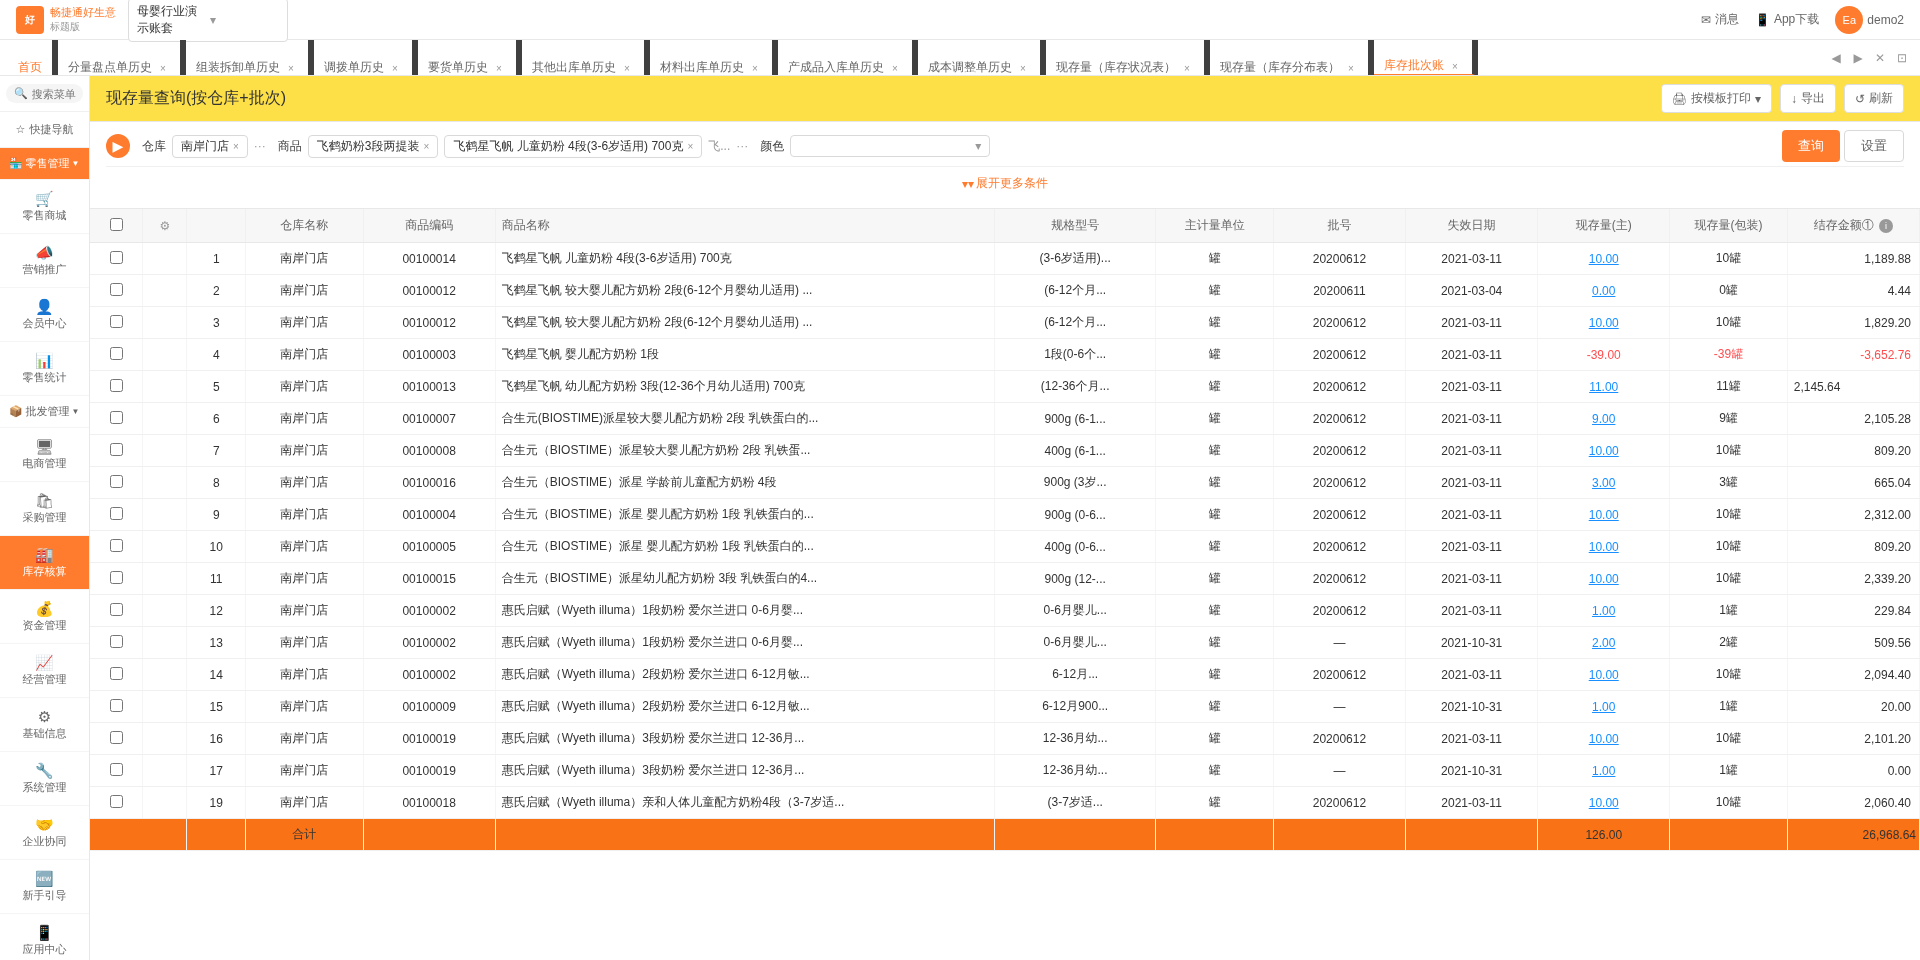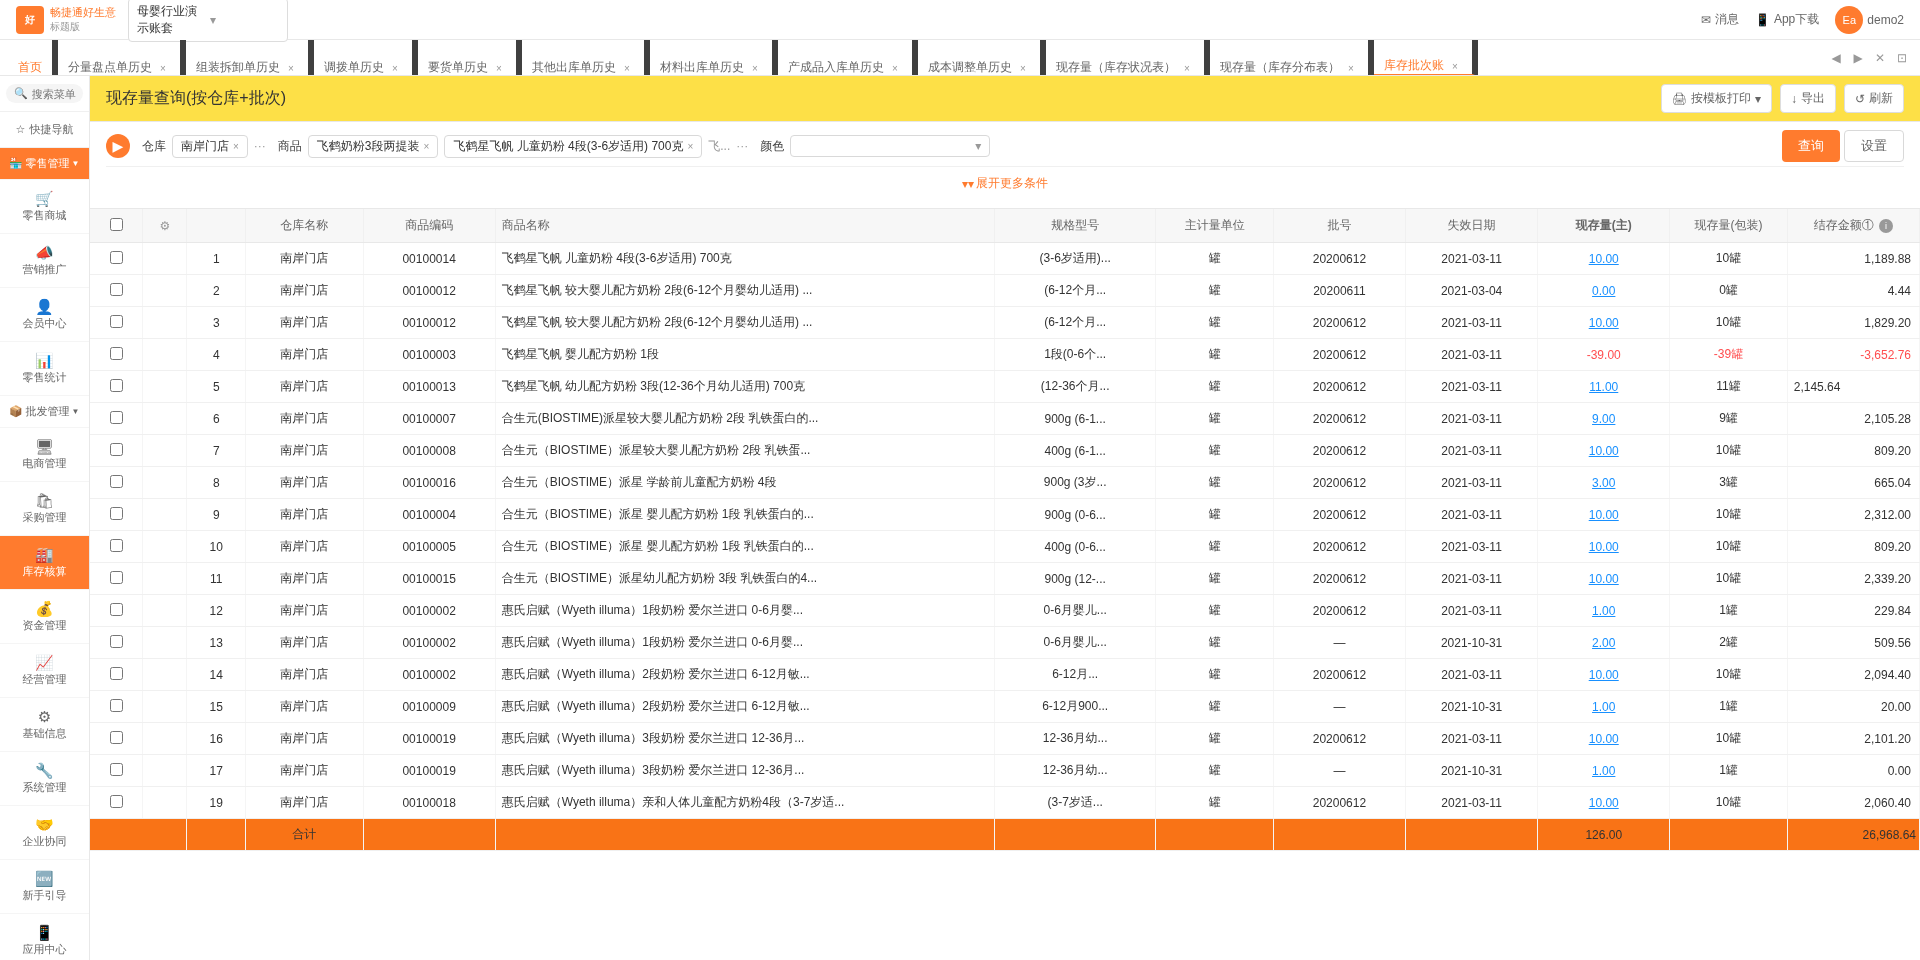--- a/index.html
+++ b/index.html
@@ -70,21 +70,21 @@
     th { padding: 8px 6px; font-size: 12px; color: #666; font-weight: 500; border-bottom: 1px solid #e8e8e8; border-right: 1px solid #f0f0f0; text-align: center; white-space: nowrap; overflow: hidden; text-overflow: ellipsis; }
     td { padding: 7px 6px; font-size: 12px; color: #333; border-bottom: 1px solid #f0f0f0; border-right: 1px solid #f5f5f5; text-align: center; white-space: nowrap; overflow: hidden; text-overflow: ellipsis; }
     .col-index { width: 40px; }
     .col-warehouse { width: 80px; }
     .col-code { width: 90px; }
     .col-name { width: 340px; text-align: left; }
     .col-spec { width: 110px; }
     .col-unit { width: 80px; }
     .col-batch { width: 90px; }
     .col-expire { width: 90px; }
-    .col-qty-main { width: 90px; font-weight: bold; }
+    .col-qty-main { width: 90px; }
     .col-qty-pack { width: 80px; }
     .col-balance { width: 90px; }
     .qty-link { color: #1890ff; text-decoration: underline; cursor: pointer; }
     .qty-negative { color: #ff4d4f; }
     .total-row td { background: #f97316; font-weight: 500; }
     .checkbox-col { width: 36px; }
     .gear-col { width: 30px; }
     .icon-gear { color: #999; cursor: pointer; }
 
     

